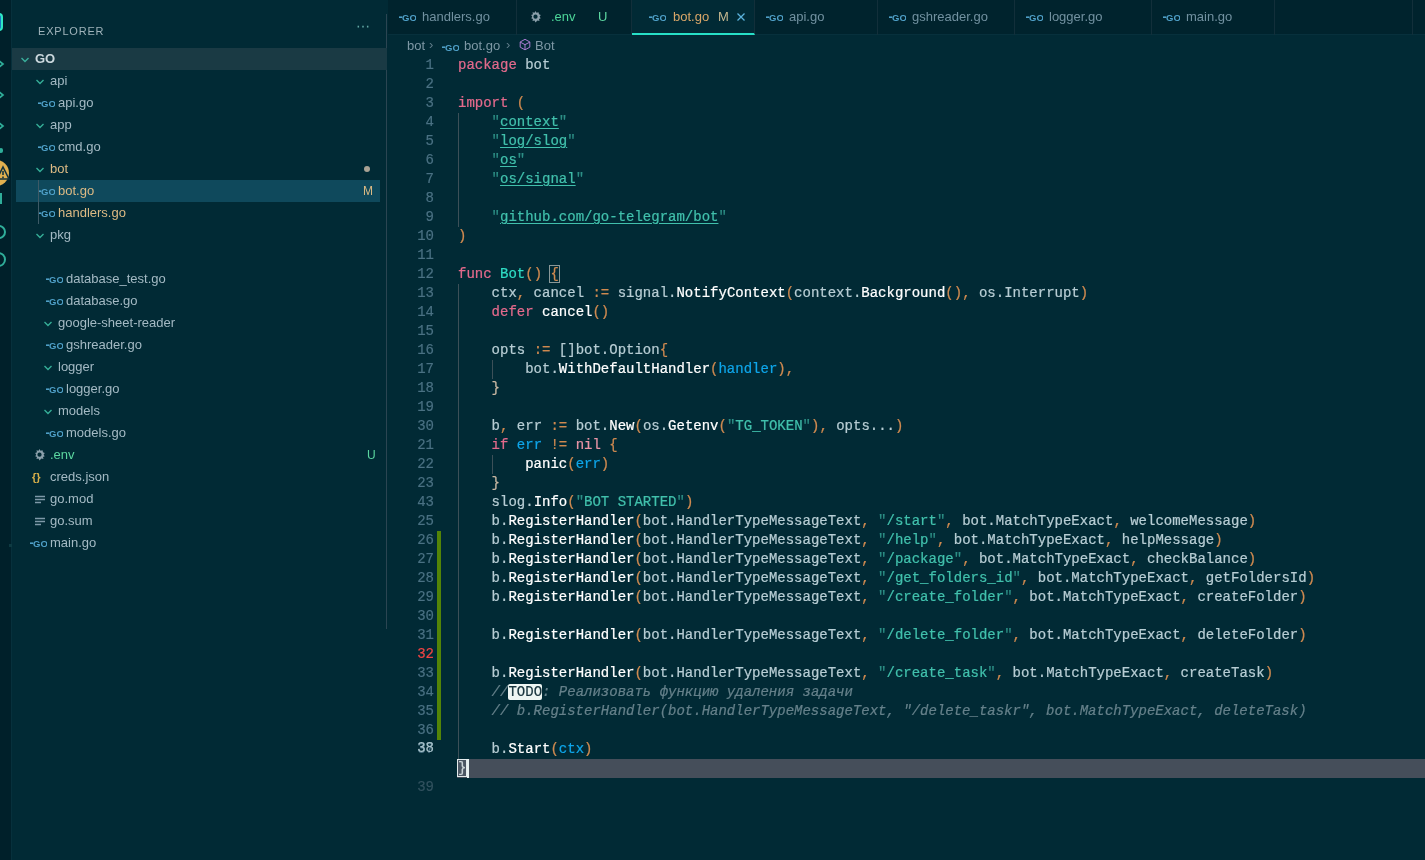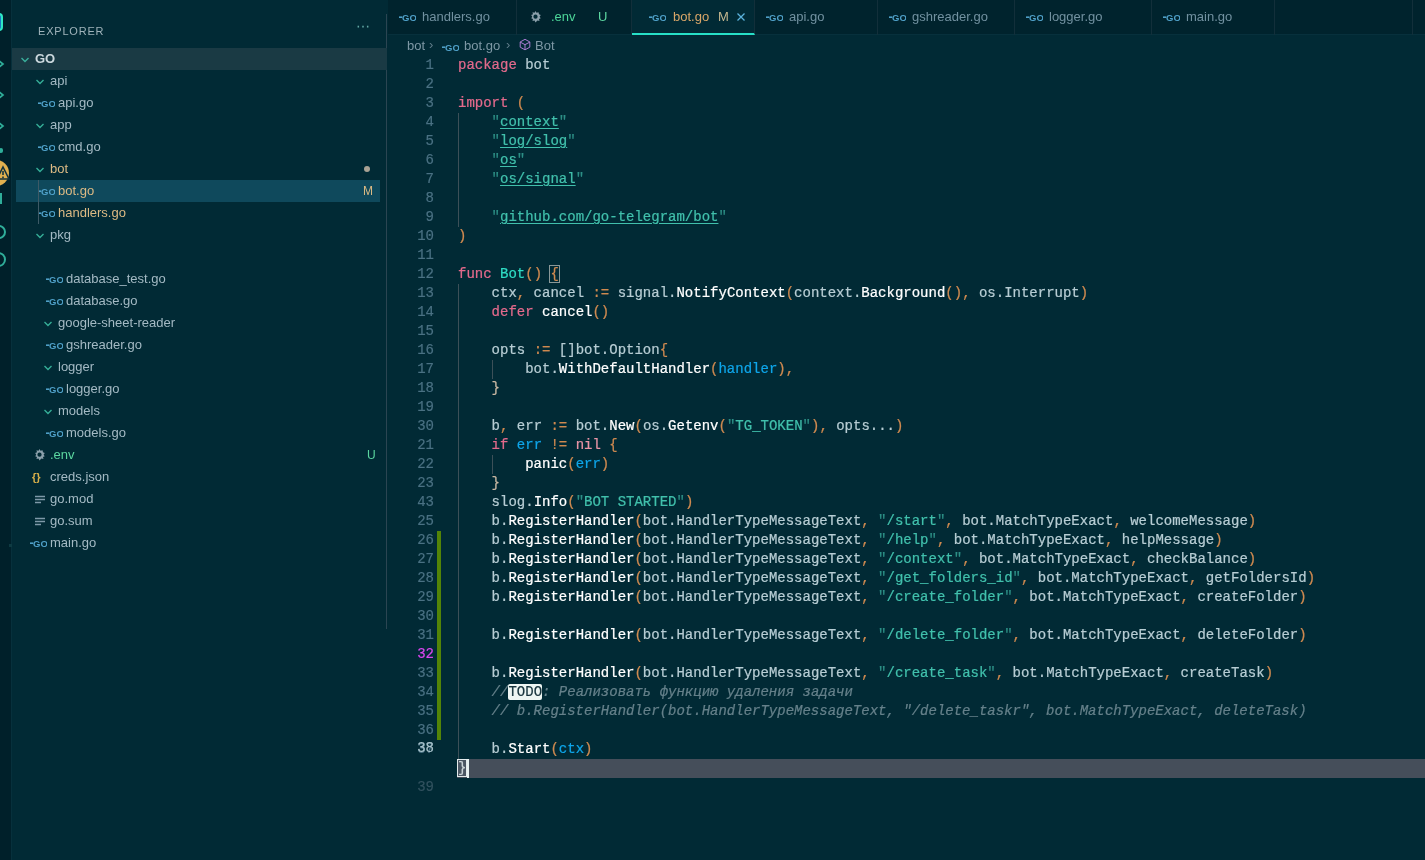--- a/index.html
+++ b/index.html
@@ -243,21 +243,21 @@
       <div class="ln" style="top:399.0px;color:#4a7183">22</div>
       <div class="ln" style="top:418.0px;color:#4a7183">23</div>
       <div class="ln" style="top:437.0px;color:#4a7183">43</div>
       <div class="ln" style="top:456.0px;color:#4a7183">25</div>
       <div class="ln" style="top:475.0px;color:#4a7183">26</div>
       <div class="ln" style="top:494.0px;color:#4a7183">27</div>
       <div class="ln" style="top:513.0px;color:#4a7183">28</div>
       <div class="ln" style="top:532.0px;color:#4a7183">29</div>
       <div class="ln" style="top:551.0px;color:#4a7183">30</div>
       <div class="ln" style="top:570.0px;color:#4a7183">31</div>
-      <div class="ln" style="top:589.0px;color:#d946ef">32</div>
+      <div class="ln" style="top:589.0px;color:#ef4444">32</div>
       <div class="ln" style="top:608.0px;color:#4a7183">33</div>
       <div class="ln" style="top:627.0px;color:#4a7183">34</div>
       <div class="ln" style="top:646.0px;color:#4a7183">35</div>
       <div class="ln" style="top:665.0px;color:#4a7183">36</div>
       <div class="ln" style="top:684.0px;color:#4a7183">37</div>
       <div class="ln" style="top:683px;color:#aac4cd">38</div>
       <div class="ln" style="top:722.0px;color:#32525f">39</div>
       <div class="cl" style="left:70px;top:0.0px"><i class="k">package</i> bot</div>
       <div class="cl" style="left:70px;top:38.0px"><i class="k">import</i> <i class="p">(</i></div>
       <div class="cl" style="left:70px;top:57.0px">    <i class="q">"</i><i class="s u">context</i><i class="q">"</i></div>
@@ -272,21 +272,21 @@
       <div class="cl" style="left:70px;top:285.0px">    opts <i class="p">:=</i> []bot.Option<i class="p">{</i></div>
       <div class="cl" style="left:70px;top:304.0px">        bot.<i class="fn">WithDefaultHandler</i><i class="p">(</i><i class="v">handler</i><i class="p">),</i></div>
       <div class="cl" style="left:70px;top:323.0px">    <i class="p2">}</i></div>
       <div class="cl" style="left:70px;top:361.0px">    b<i class="p">,</i> err <i class="p">:=</i> bot.<i class="fn">New</i><i class="p">(</i>os.<i class="fn">Getenv</i><i class="p">(</i><i class="q">"</i><i class="s">TG_TOKEN</i><i class="q">"</i><i class="p">)</i><i class="p">,</i> opts...<i class="p">)</i></div>
       <div class="cl" style="left:70px;top:380.0px">    <i class="k">if</i> <i class="v">err</i> <i class="p">!=</i> <i class="n">nil</i> <i class="p">{</i></div>
       <div class="cl" style="left:70px;top:399.0px">        <i class="fn">panic</i><i class="p">(</i><i class="v">err</i><i class="p">)</i></div>
       <div class="cl" style="left:70px;top:418.0px">    <i class="p2">}</i></div>
       <div class="cl" style="left:70px;top:437.0px">    slog.<i class="fn">Info</i><i class="p">(</i><i class="q">"</i><i class="s">BOT STARTED</i><i class="q">"</i><i class="p">)</i></div>
       <div class="cl" style="left:70px;top:456.0px">    b.<i class="fn">RegisterHandler</i><i class="p">(</i>bot.HandlerTypeMessageText<i class="p">,</i> <i class="q">"</i><i class="s">/start</i><i class="q">"</i><i class="p">,</i> bot.MatchTypeExact<i class="p">,</i> welcomeMessage<i class="p">)</i></div>
       <div class="cl" style="left:70px;top:475.0px">    b.<i class="fn">RegisterHandler</i><i class="p">(</i>bot.HandlerTypeMessageText<i class="p">,</i> <i class="q">"</i><i class="s">/help</i><i class="q">"</i><i class="p">,</i> bot.MatchTypeExact<i class="p">,</i> helpMessage<i class="p">)</i></div>
-      <div class="cl" style="left:70px;top:494.0px">    b.<i class="fn">RegisterHandler</i><i class="p">(</i>bot.HandlerTypeMessageText<i class="p">,</i> <i class="q">"</i><i class="s">/context</i><i class="q">"</i><i class="p">,</i> bot.MatchTypeExact<i class="p">,</i> checkBalance<i class="p">)</i></div>
+      <div class="cl" style="left:70px;top:494.0px">    b.<i class="fn">RegisterHandler</i><i class="p">(</i>bot.HandlerTypeMessageText<i class="p">,</i> <i class="q">"</i><i class="s">/package</i><i class="q">"</i><i class="p">,</i> bot.MatchTypeExact<i class="p">,</i> checkBalance<i class="p">)</i></div>
       <div class="cl" style="left:70px;top:513.0px">    b.<i class="fn">RegisterHandler</i><i class="p">(</i>bot.HandlerTypeMessageText<i class="p">,</i> <i class="q">"</i><i class="s">/get_folders_id</i><i class="q">"</i><i class="p">,</i> bot.MatchTypeExact<i class="p">,</i> getFoldersId<i class="p">)</i></div>
       <div class="cl" style="left:70px;top:532.0px">    b.<i class="fn">RegisterHandler</i><i class="p">(</i>bot.HandlerTypeMessageText<i class="p">,</i> <i class="q">"</i><i class="s">/create_folder</i><i class="q">"</i><i class="p">,</i> bot.MatchTypeExact<i class="p">,</i> createFolder<i class="p">)</i></div>
       <div class="cl" style="left:70px;top:570.0px">    b.<i class="fn">RegisterHandler</i><i class="p">(</i>bot.HandlerTypeMessageText<i class="p">,</i> <i class="q">"</i><i class="s">/delete_folder</i><i class="q">"</i><i class="p">,</i> bot.MatchTypeExact<i class="p">,</i> deleteFolder<i class="p">)</i></div>
       <div class="cl" style="left:70px;top:608.0px">    b.<i class="fn">RegisterHandler</i><i class="p">(</i>bot.HandlerTypeMessageText<i class="p">,</i> <i class="q">"</i><i class="s">/create_task</i><i class="q">"</i><i class="p">,</i> bot.MatchTypeExact<i class="p">,</i> createTask<i class="p">)</i></div>
       <div class="cl" style="left:70px;top:627.0px">    <i class="c">//</i><i class="todo">TODO</i><i class="c">: Реализовать функцию удаления задачи</i></div>
       <div class="cl" style="left:70px;top:646.0px">    <i class="c">// b.RegisterHandler(bot.HandlerTypeMessageText, "/delete_taskr", bot.MatchTypeExact, deleteTask)</i></div>
       <div class="cl" style="left:70px;top:684.0px">    b.<i class="fn">Start</i><i class="p">(</i><i class="v">ctx</i><i class="p">)</i></div>
       <div class="cl" style="left:70px;top:703.0px"><i style="background:#4b5663;outline:1px solid #e5ebec;color:#ccd6d9">}</i></div>
       <div class="abs" style="left:79px;top:703.0px;width:2px;height:19px;background:#e8f2f2"></div>
     </div>

